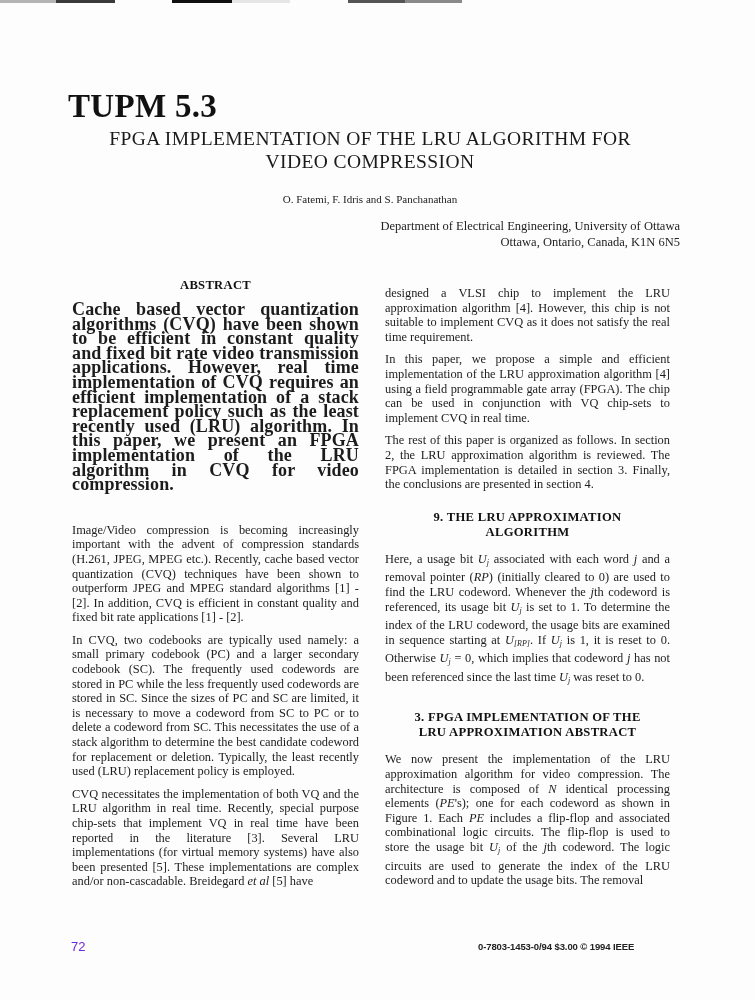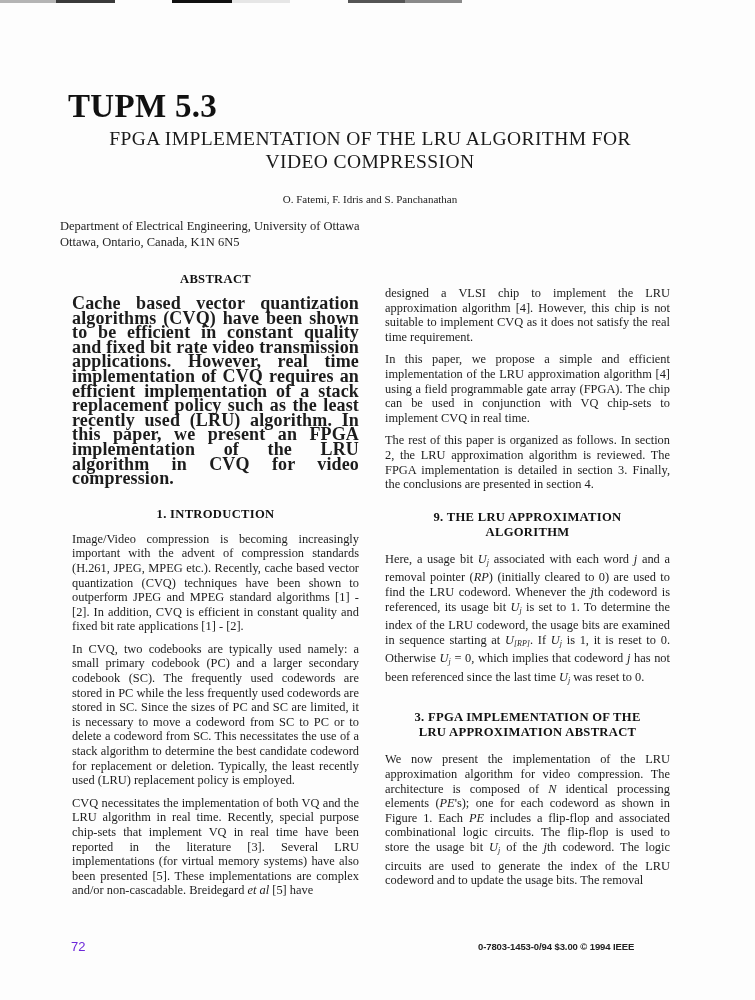--- a/index.html
+++ b/index.html
@@ -3,21 +3,21 @@
 <meta charset="utf-8">
 <style>
   * { margin: 0; padding: 0; box-sizing: border-box; }
   html, body { width: 755px; height: 1000px; background: #fdfdfd; overflow: hidden; }
   body { position: relative; font-family: "DejaVu Serif", "Liberation Serif", serif; color: #1a1a1a; }
   .topbar { position: absolute; top: 0; height: 3px; }
   .abs { position: absolute; }
   .session-id { left: 68px; top: 88px; font-family: "Liberation Serif", serif; font-weight: bold; font-size: 33px; letter-spacing: 0.3px; color: #111; }
   .title { left: 60px; width: 620px; top: 127px; text-align: center; font-family: "Liberation Serif", serif; font-size: 19.5px; line-height: 23px; letter-spacing: 0.4px; color: #1a1a1a; }
   .authors { left: 60px; width: 620px; top: 193px; text-align: center; font-family: "Liberation Serif", serif; font-size: 11px; color: #222; }
-  .affil { left: 60px; width: 620px; top: 218px; text-align: left; font-family: "Liberation Serif", serif; font-size: 12.5px; line-height: 16px; color: #222; }
+  .affil { left: 60px; width: 620px; top: 218px; text-align: right; font-family: "Liberation Serif", serif; font-size: 12.5px; line-height: 16px; color: #222; }
   .col { position: absolute; font-family: "Liberation Serif", serif; font-size: 12.4px; line-height: 14.6px; color: #1c1c1c; text-align: justify; hyphens: manual; }
   .col-left { left: 72px; width: 287px; }
   .col-right { left: 385px; width: 285px; }
   .heading { text-align: center; font-weight: bold; font-size: 12.6px; letter-spacing: 0.3px; line-height: 15px; color: #111; }
   .abstract-text { font-weight: bold; font-size: 18px; line-height: 14.6px; letter-spacing: 0.15px; }
   p { margin: 0; }
   .gap { height: 8px; }
   .footer-page { left: 71px; top: 939px; font-family: "Liberation Sans", sans-serif; font-size: 13px; color: #6d28d9; }
   .footer-isbn { left: 478px; top: 941px; font-family: "Liberation Sans", sans-serif; font-size: 9.5px; font-weight: bold; color: #222; letter-spacing: -0.1px; text-align: right; }
   i { font-style: italic; }
@@ -37,27 +37,26 @@
 <div class="abs title">
   <div>FPGA IMPLEMENTATION OF THE LRU ALGORITHM FOR</div>
   <div>VIDEO COMPRESSION</div>
 </div>
 <div class="abs authors">O. Fatemi, F. Idris and S. Panchanathan</div>
 <div class="abs affil">
   <div>Department of Electrical Engineering, University of Ottawa</div>
   <div>Ottawa, Ontario, Canada, K1N 6N5</div>
 </div>
 
-<div class="col col-left" style="top:272px;">
+<div class="col col-left" style="top:278px;">
   <div class="heading">ABSTRACT</div>
   <div style="height:9px"></div>
   <p class="abstract-text">Cache based vector quantization algorithms (CVQ) have been shown to be efficient in constant quality and fixed bit rate video transmission applications. However, real time implementation of CVQ requires an efficient implementation of a stack replacement policy such as the least recently used (LRU) algorithm. In this paper, we present an FPGA implementation of the LRU algorithm in CVQ for video compression.</p>
 
   <div style="height:21px"></div>
-  <div class="heading">1. INTRODUCTION</div>
   <div style="height:10px"></div>
   <p>Image/Video compression is becoming increasingly important with the advent of compression standards (H.261, JPEG, MPEG etc.). Recently, cache based vector quantization (CVQ) techniques have been shown to outperform JPEG and MPEG standard algorithms [1] - [2]. In addition, CVQ is efficient in constant quality and fixed bit rate applications [1] - [2].</p>
   <div class="gap"></div>
   <p>In CVQ, two codebooks are typically used namely: a small primary codebook (PC) and a larger secondary codebook (SC). The frequently used codewords are stored in PC while the less frequently used codewords are stored in SC. Since the sizes of PC and SC are limited, it is necessary to move a codeword from SC to PC or to delete a codeword from SC. This necessitates the use of a stack algorithm to determine the best candidate codeword for replacement or deletion. Typically, the least recently used (LRU) replacement policy is employed.</p>
   <div class="gap"></div>
   <p><span>CVQ necessitates the implementation of both VQ and the LRU algorithm in real time. Recently, special purpose chip-sets that implement VQ in real time have been reported in the literature [3]. Several LRU implementations (for virtual memory systems) have also been presented [5]. These implementations are complex and/or non-cascadable. Breidegard </span><i>et al</i><span> [5] have</span></p>
 </div>
 
 <div class="col col-right" style="top:286px;">
   <p>designed a VLSI chip to implement the LRU approximation algorithm [4]. However, this chip is not suitable to implement CVQ as it does not satisfy the real time requirement.</p>

